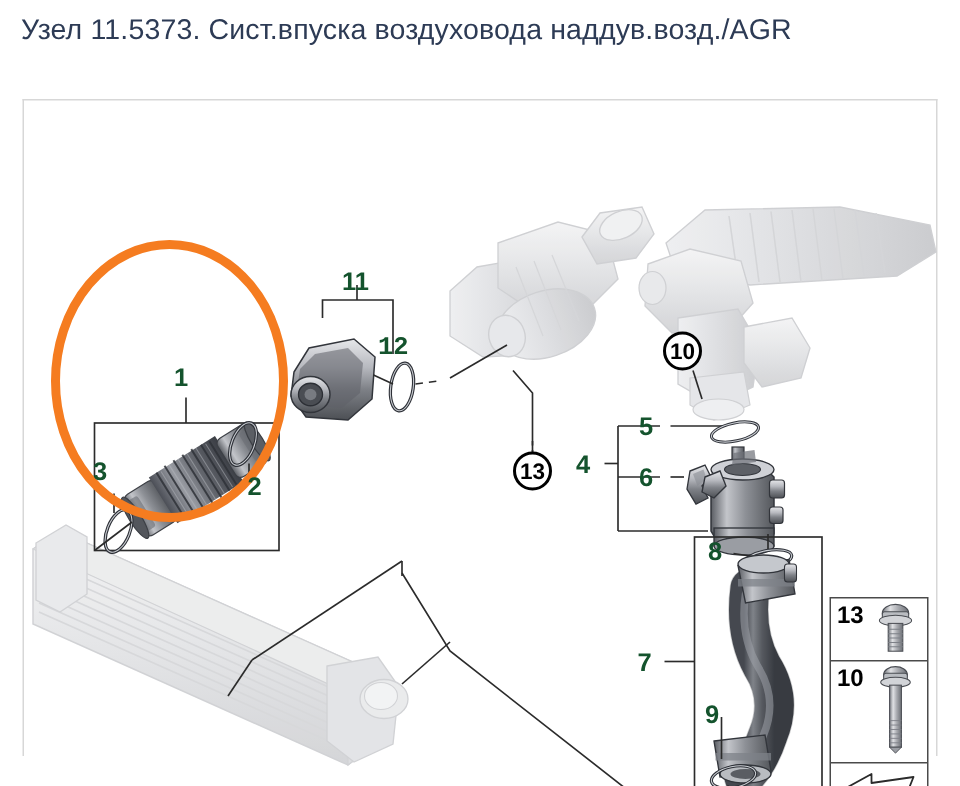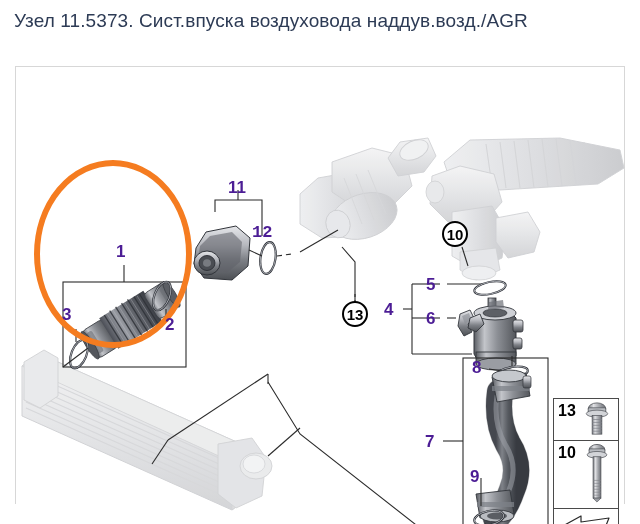--- a/index.html
+++ b/index.html
@@ -51,21 +51,21 @@
     width: 640px;
     height: 458px;
   }
 
   
   .callout-num {
     position: absolute;
     font-family: "Liberation Sans", sans-serif;
     font-weight: bold;
     font-size: 17px;
-    color: #4c1d95;
+    color: #14532d;
     line-height: 1;
     white-space: nowrap;
   }
   .callout-circle {
     position: absolute;
     width: 26px;
     height: 26px;
     border: 2px solid #000;
     border-radius: 50%;
     background: #ffffff;

